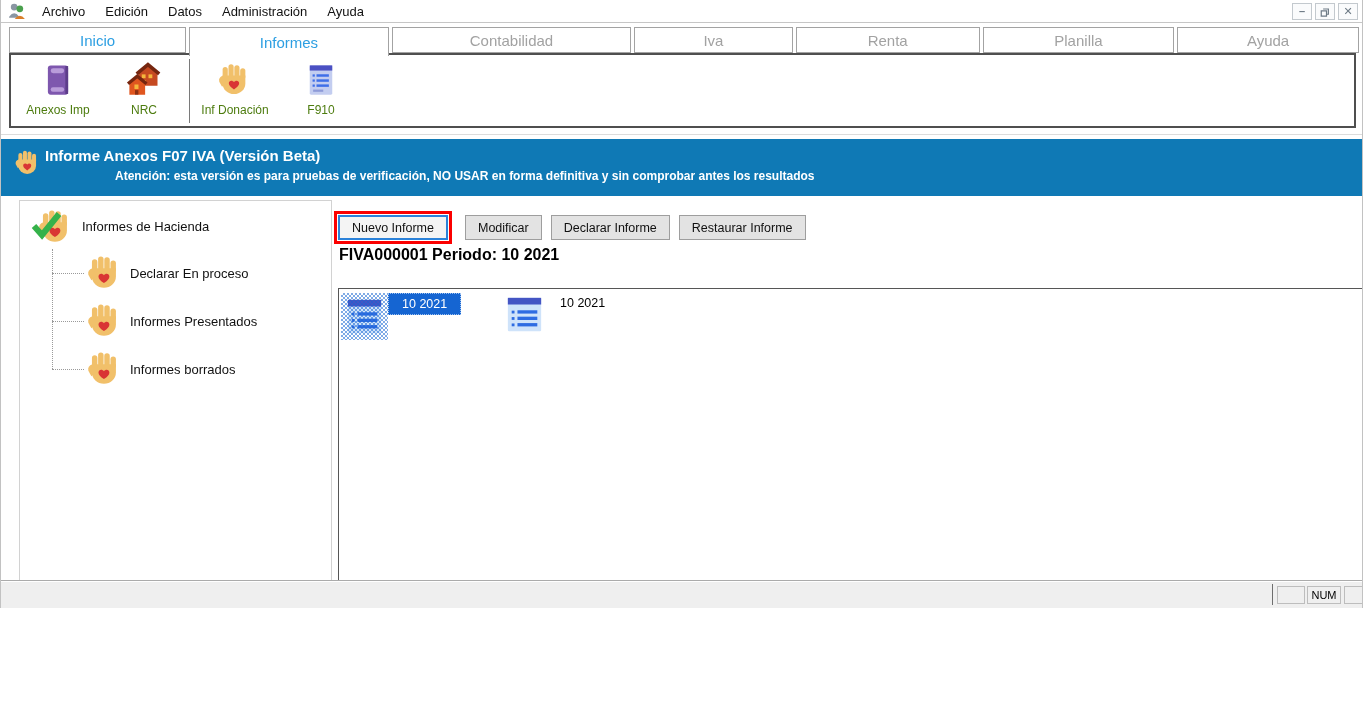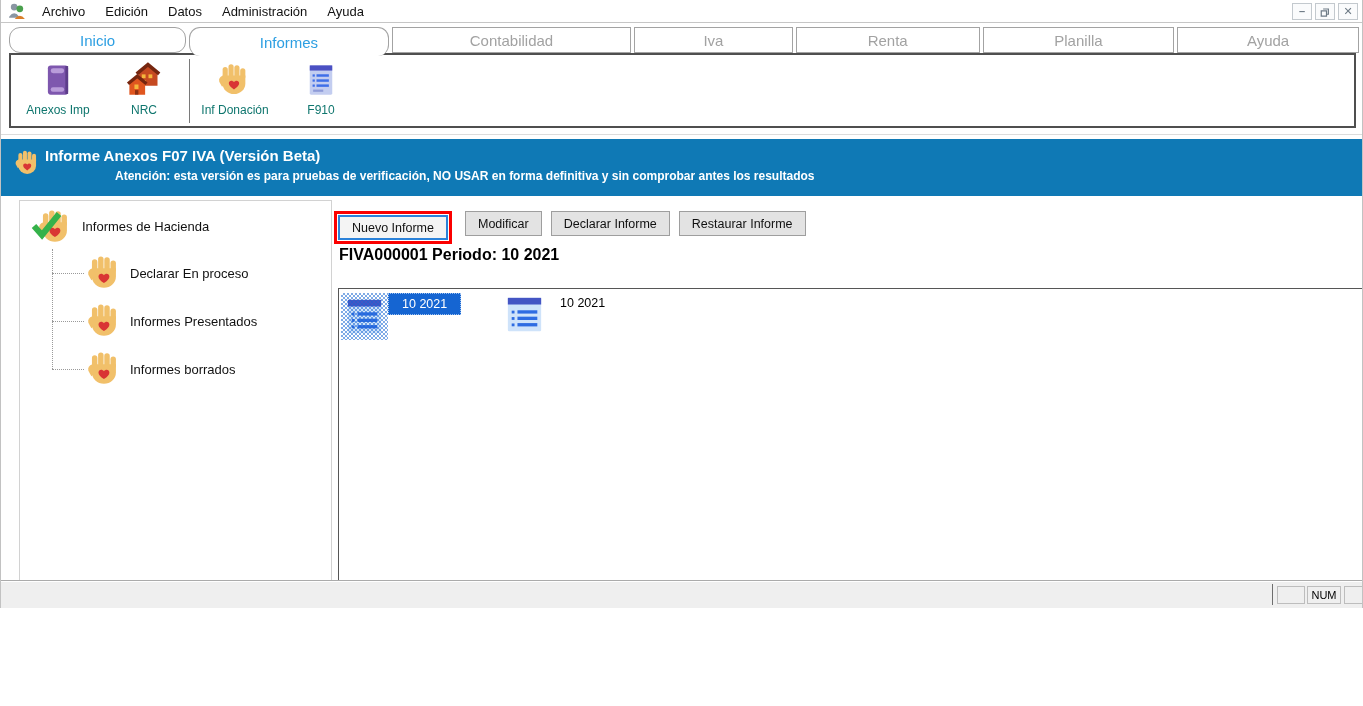--- a/index.html
+++ b/index.html
@@ -16,30 +16,30 @@
   .menu-item { font-size:13px; color:#111; padding:2px 10px; cursor:default; }
   .win-controls { position:absolute; right:4px; top:3px; display:flex; gap:3px; }
   .win-btn { width:20px; height:17px; border:1px solid #c3c9ce; background:#fafbfc;
     color:#6d7a85; font-size:11px; line-height:14px; text-align:center; font-weight:bold; }
   .win-btn svg { margin-top:2px; }
 
   
   .tabrow { position:absolute; top:27px; left:8px; right:0; height:26px; display:flex; z-index:2; }
   .tab { height:26px; margin-right:3px; border:1px solid #a3a3a3; background:#fff;
     display:flex; align-items:center; justify-content:center; font-size:15px; color:#a2a2a2; }
-  .tab.blue { color:var(--tab-blue,#2d9fe2);border-radius:11px; }
+  .tab.blue { color:var(--tab-blue,#2d9fe2); }
   .tab.active { height:29px; border-bottom:none; z-index:4; }
 
   
   .toolbar { position:absolute; top:53px; left:8px; width:1347px; height:75px;
     border:2px solid #4f4f4f; background:#fff; display:flex; align-items:center; }
   .tool { width:86px; height:64px; display:flex; flex-direction:column; align-items:center;
     justify-content:flex-start; padding-top:3px; }
   .tool .ticon { width:36px; height:36px; }
-  .tool .tlabel { font-size:12px; color:#0f766e; margin-top:5px; white-space:nowrap; }
+  .tool .tlabel { font-size:12px; color:#4d7c0f; margin-top:5px; white-space:nowrap; }
   .tool-sep { width:1px; height:64px; background:#7a7a7a; margin:0 2px; }
 
   .pre-banner-line { position:absolute; top:134px; left:0; width:100%; height:1px; background:#dcdcdc; }
 
   
   .banner { position:absolute; top:139px; left:0; width:100%; height:57px;
     background:var(--banner-blue,#0f79b5); color:#fff; }
   .banner .hand { position:absolute; left:13px; top:6px; width:28px; height:36px; }
   .banner-title { position:absolute; left:44px; top:8px; font-size:15px; font-weight:bold; }
   .banner-sub { position:absolute; left:114px; top:30px; font-size:12px; font-weight:bold; }
@@ -47,21 +47,21 @@
   
   .tree-panel { position:absolute; left:18px; top:200px; width:313px; height:414px;
     border:1px solid #d2d2d2; background:#fff; }
   .tree-label { position:absolute; font-size:13px; color:#111; white-space:nowrap; }
   .tree-icon { position:absolute; }
   .conn-v { position:absolute; left:32px; top:48px; width:1px; height:120px;
     border-left:1px dotted #9a9a9a; }
   .conn-h { position:absolute; left:32px; width:32px; height:1px; border-top:1px dotted #9a9a9a; }
 
   
-  .actions { position:absolute; left:333px; top:211px; display:flex; }
+  .actions { position:absolute; left:333px; top:211px; display:flex; align-items:center; }
   .annotate { border:3px solid var(--annotation-red,#fb0000); padding:1px; margin-right:13px; }
   .btn { height:25px; padding:0 12px; font-size:12.5px; color:#111;
     background:#e3e3e3; border:1px solid #9e9e9e; white-space:nowrap; }
   .btn.primary { background:#f4f4f4; border:2px solid var(--button-focus-blue,#2b82d9); }
   .btn + .btn, .gap { margin-left:9px; }
 
   .report-title { position:absolute; left:338px; top:246px; font-size:16px;
     font-weight:bold; color:#000; }
 
   

